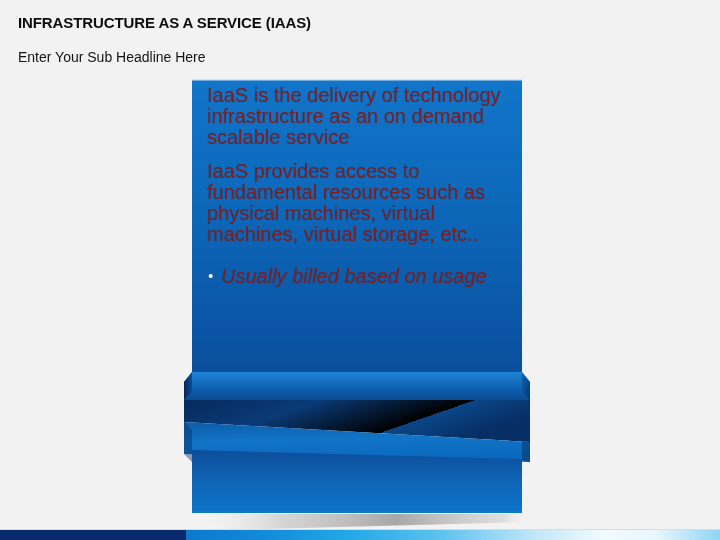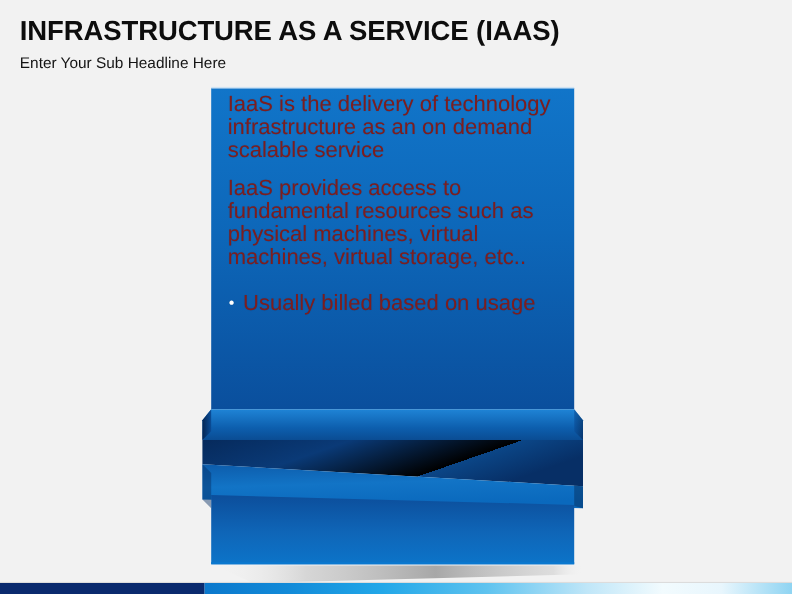--- a/index.html
+++ b/index.html
@@ -14,21 +14,21 @@
     background: #f2f2f2;
     overflow: hidden;
     font-family: "Liberation Sans", sans-serif;
   }
 
   
   #title {
     position: absolute;
     left: 18px;
     top: 14px;
-    font-size: 25px;
+    font-size: 15px;
     font-weight: bold;
     color: #0d0d0d;
     letter-spacing: -0.1px;
     white-space: nowrap;
   }
   #subtitle {
     position: absolute;
     left: 18px;
     top: 49px;
     font-size: 14px;
@@ -69,20 +69,21 @@
   #bullet-list {
     list-style: none;
     margin: 0;
     padding: 0;
     margin-top: 21px;
   }
   #bullet-list li {
     position: relative;
     padding-left: 14px;
     margin: 0;
+    font-style: italic;
   }
   #bullet-list li::before {
     content: "\2022";
     position: absolute;
     left: 1px;
     top: 0;
     font-size: 14.6px;
     line-height: 21.2px;
     color: #ffffff;
   }

